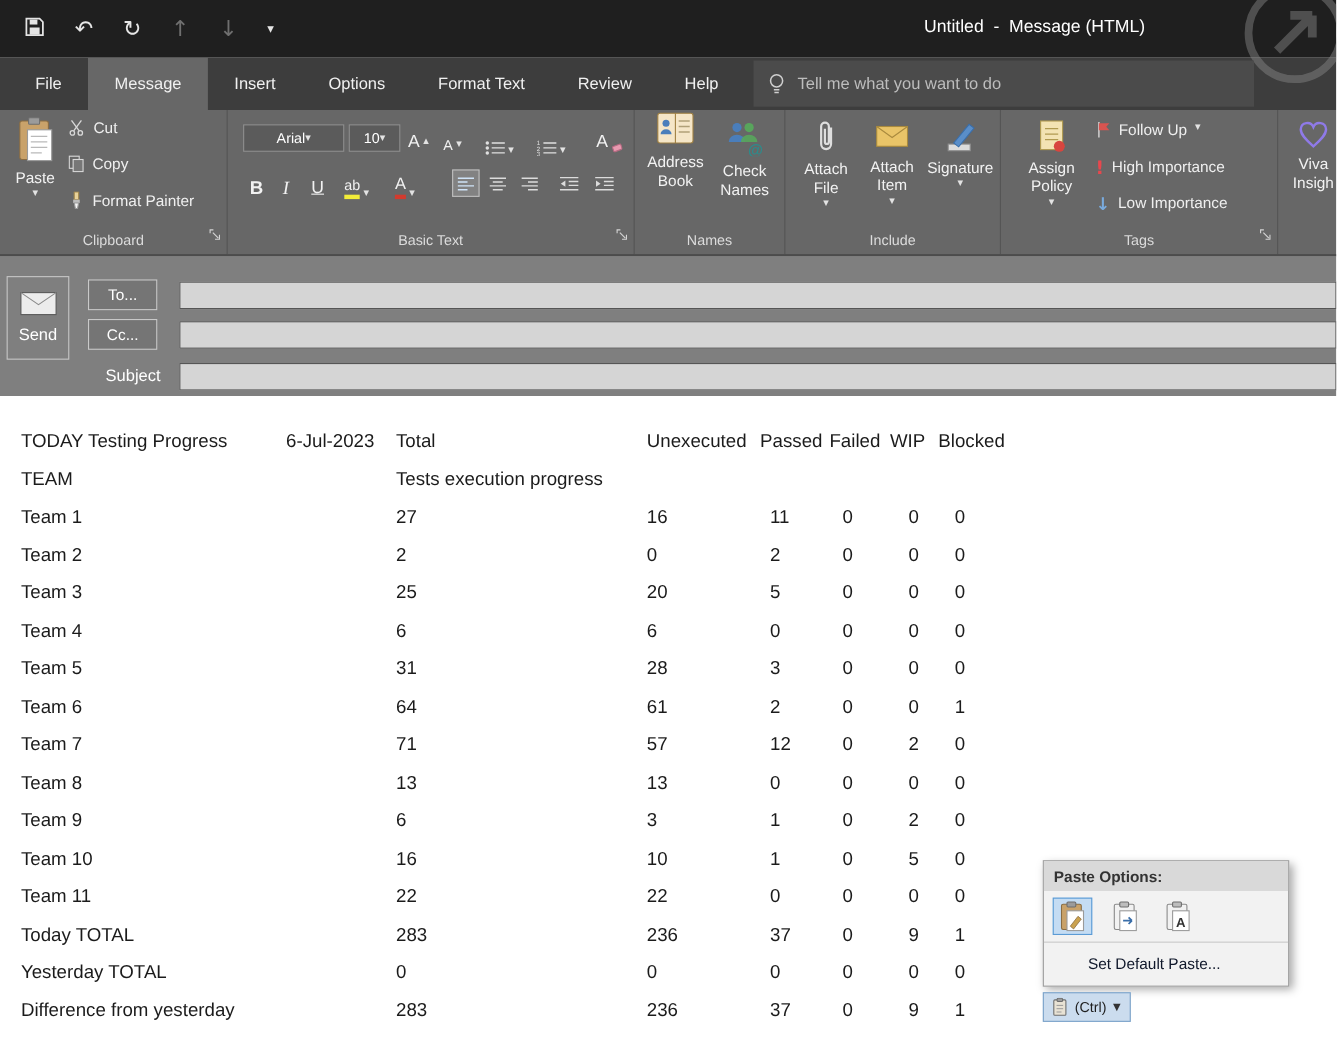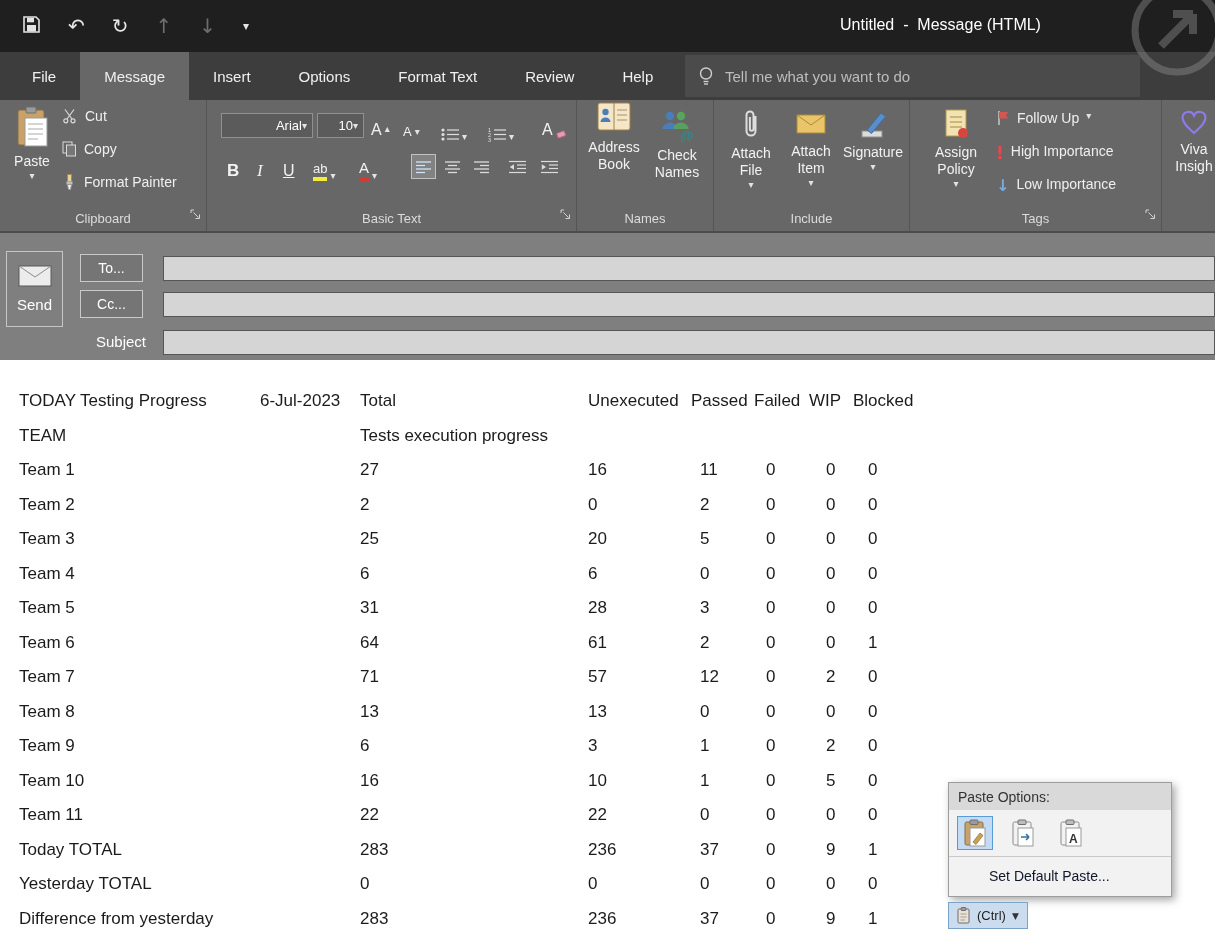--- a/index.html
+++ b/index.html
@@ -25,21 +25,21 @@
 
   
   .ribbon{position:absolute;left:0;top:100px;width:100%;height:133px;background:#676767;color:#f0f0f0;border-bottom:2px solid #4c4c4c;z-index:3}
   .group{position:absolute;top:0;height:131px;border-right:1px solid #555}
   .group-label{position:absolute;bottom:5px;left:0;right:0;text-align:center;font-size:13px;color:#dcdcdc}
   .launcher{position:absolute;right:5px;bottom:7px;cursor:default}
   .bigbtn{position:absolute;display:flex;flex-direction:column;align-items:center;font-size:14px;color:#f2f2f2;text-align:center;cursor:default}
   .bigbtn .lbl{line-height:17px;margin-top:5px}
   .caret{font-family:"DejaVu Sans",sans-serif;font-size:10px;line-height:11px;color:#e3e3e3}
   .smallbtn{position:absolute;display:flex;gap:7px;font-size:14px;color:#efefef;height:24px;cursor:default;white-space:nowrap}
-  .combo{position:absolute;height:25px;background:#5b5b5b;border:1px solid #909090;color:#fff;font-size:13px;display:flex;align-items:center;justify-content:flex-end;padding:0 5px;cursor:default}
+  .combo{position:absolute;height:25px;background:#5b5b5b;border:1px solid #909090;color:#fff;font-size:13px;display:flex;align-items:center;justify-content:center;padding:0 5px;cursor:default}
   .fmtbtn{position:absolute;height:26px;display:flex;align-items:flex-end;gap:3px;color:#f2f2f2;cursor:default}
   .b{font-weight:bold;font-size:17px;line-height:20px}
   .i{font-style:italic;font-family:"Liberation Serif",serif;font-size:17px;line-height:20px}
   .u{text-decoration:underline;font-size:16px;line-height:20px}
   .hl{font-size:13px;line-height:14px;border-bottom:4px solid #f3ed39;padding-bottom:1px}
   .fc{font-size:15px;line-height:16px;border-bottom:4px solid #d23b2e;padding-bottom:1px}
   .alignbtn{position:absolute;width:25px;height:25px;display:flex;align-items:center;justify-content:center;cursor:default}
   .alignbtn.active{background:rgba(255,255,255,.18);border:1px solid rgba(255,255,255,.5)}
   .abtn-letter{font-size:16px;line-height:18px}
   .glyph-red{color:#e8474d;font-weight:bold;font-size:17px;font-family:"DejaVu Sans",sans-serif}
@@ -56,21 +56,21 @@
   .bodyarea{position:absolute;left:0;top:360px;width:100%;height:418px;background:#fff;z-index:1}
   .mtable{position:absolute;left:0;top:24px;width:100%;font-size:17px;color:#1b1b1b}
   .trow{position:relative;height:34.5px;line-height:34.5px}
   .c{position:absolute;white-space:nowrap}
   .col-name{left:19px}.col-date{left:260px}.col-total{left:360px}
   .col-unexec{left:588px}.col-passed{left:700px}.col-failed{left:766px}.col-wip{left:826px}.col-blocked{left:868px}
   .h-unexec{left:588px}.h-passed{left:691px}.h-failed{left:754px}.h-wip{left:809px}.h-blocked{left:853px}
 
   
   .paste-popup{position:absolute;left:948px;top:782px;width:224px;height:115px;background:#f2f2f2;border:1px solid #9d9d9d;box-shadow:3px 3px 8px rgba(0,0,0,.35);font-size:14px;color:#222;z-index:10}
-  .pp-title{height:27px;background:#d9d9d9;display:flex;align-items:center;padding:0 9px;font-weight:normal;color:#333}
+  .pp-title{height:27px;background:#d9d9d9;display:flex;align-items:center;padding:0 9px;font-weight:bold;color:#333}
   .pp-icons{display:flex;gap:12px;padding:6px 8px;border-bottom:1px solid #c9c9c9;height:47px;align-items:center}
   .pp-icon{width:36px;height:34px;display:flex;align-items:center;justify-content:center;cursor:default}
   .pp-icon.selected{background:#c4dcf3;border:1px solid #5b9bd5}
   .pp-default{display:flex;align-items:center;padding-left:40px;height:38px;font-size:14px;color:#0f172a;cursor:default}
   .ctrl-btn{position:absolute;left:948px;top:902px;height:27px;background:#cbdcee;border:1px solid #7ba2c9;display:flex;align-items:center;gap:6px;padding:0 8px;font-size:13px;color:#1f1f1f;z-index:10;cursor:default}
   .ctrl-btn .dark-caret{font-family:"DejaVu Sans",sans-serif;font-size:9px;color:#333}
 
   svg text{font-family:"Liberation Sans",sans-serif}
 </style>
 </head>

